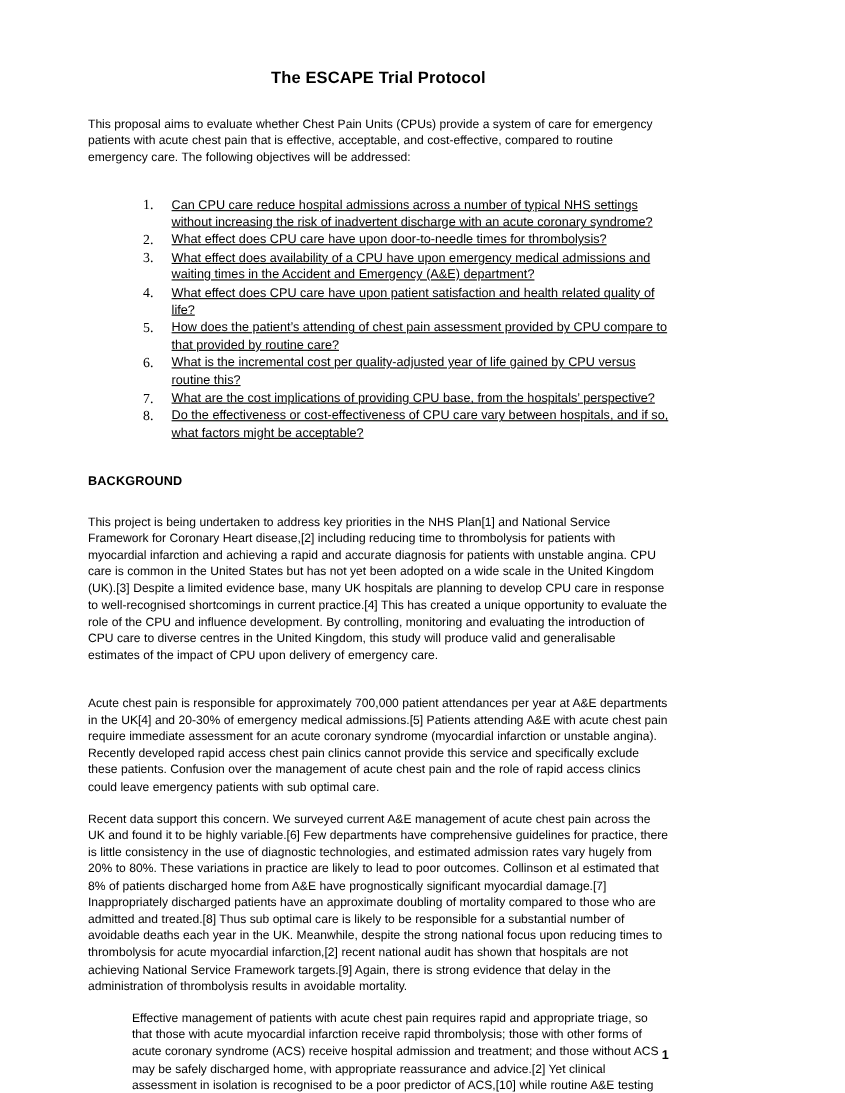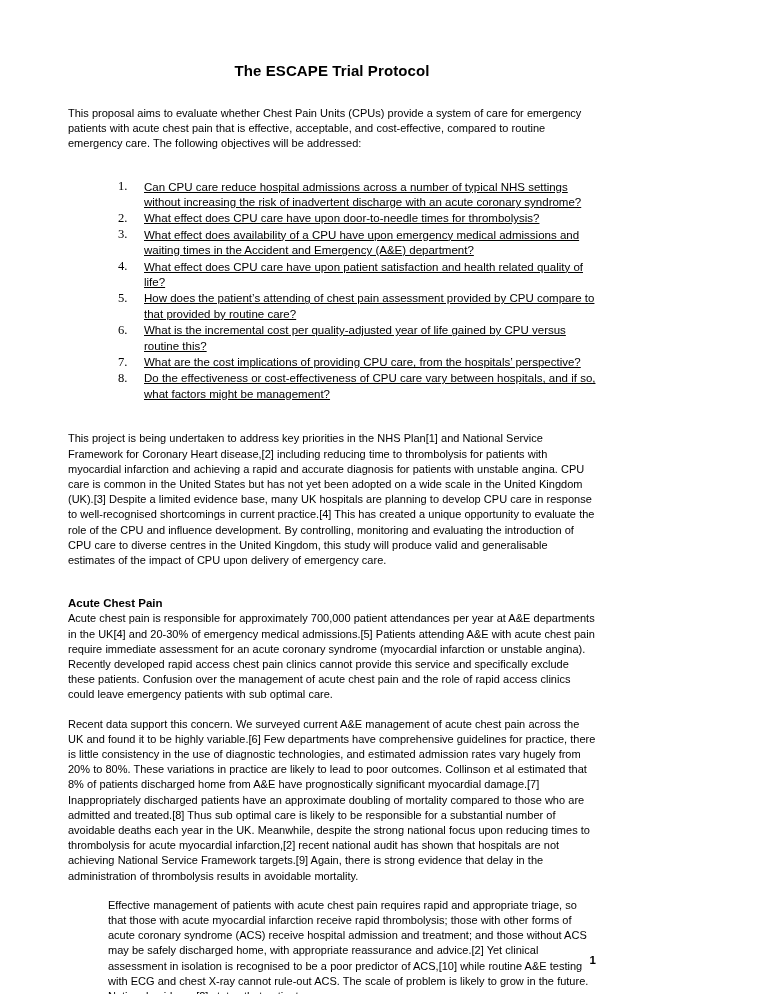--- a/index.html
+++ b/index.html
@@ -10,21 +10,21 @@
   body {
     width: 768px;
     height: 994px;
     position: relative;
     font-family: "Liberation Sans", sans-serif;
     color: #000000;
     -webkit-font-smoothing: antialiased;
   }
   .page {
     position: absolute;
-    left: 0;
+    left: 12px;
     top: 0;
     width: 664px;
     height: 994px;
     background: #ffffff;
     box-sizing: border-box;
     padding: 62px 68px 0 68px;
   }
   .doc-title {
     font-size: 15px;
     font-weight: bold;
@@ -107,33 +107,33 @@
 
   <div class="gap"></div>
 
   <ol class="objectives">
     <li>Can CPU care reduce hospital admissions across a number of typical NHS settings without increasing the risk of inadvertent discharge with an acute coronary syndrome?</li>
     <li>What effect does CPU care have upon door-to-needle times for thrombolysis?</li>
     <li>What effect does availability of a CPU have upon emergency medical admissions and waiting times in the Accident and Emergency (A&amp;E) department?</li>
     <li>What effect does CPU care have upon patient satisfaction and health related quality of life?</li>
     <li>How does the patient’s attending of chest pain assessment provided by CPU compare to that provided by routine care?</li>
     <li>What is the incremental cost per quality-adjusted year of life gained by CPU versus routine this?</li>
-    <li>What are the cost implications of providing CPU care, from the hospitals’ perspective?</li>
-    <li>Do the effectiveness or cost-effectiveness of CPU care vary between hospitals, and if so, what factors might be management?</li>
+    <li>What are the cost implications of providing CPU base, from the hospitals’ perspective?</li>
+    <li>Do the effectiveness or cost-effectiveness of CPU care vary between hospitals, and if so, what factors might be acceptable?</li>
   </ol>
 
   <div class="gap"></div>
   <div class="gap"></div>
 
+  <h2 class="section-heading">BACKGROUND</h2>
 
   <p class="body-text">This project is being undertaken to address key priorities in the NHS Plan[1] and National Service Framework for Coronary Heart disease,[2] including reducing time to thrombolysis for patients with myocardial infarction and achieving a rapid and accurate diagnosis for patients with unstable angina. CPU care is common in the United States but has not yet been adopted on a wide scale in the United Kingdom (UK).[3] Despite a limited evidence base, many UK hospitals are planning to develop CPU care in response to well-recognised shortcomings in current practice.[4] This has created a unique opportunity to evaluate the role of the CPU and influence development. By controlling, monitoring and evaluating the introduction of CPU care to diverse centres in the United Kingdom, this study will produce valid and generalisable estimates of the impact of CPU upon delivery of emergency care.</p>
 
   <div class="gap"></div>
 
-  <h3 class="sub-heading">Acute Chest Pain</h3>
 
   <p class="body-text">Acute chest pain is responsible for approximately 700,000 patient attendances per year at A&amp;E departments in the UK[4] and 20-30% of emergency medical admissions.[5] Patients attending A&amp;E with acute chest pain require immediate assessment for an acute coronary syndrome (myocardial infarction or unstable angina). Recently developed rapid access chest pain clinics cannot provide this service and specifically exclude these patients. Confusion over the management of acute chest pain and the role of rapid access clinics could leave emergency patients with sub optimal care.</p>
 
   <p class="body-text">Recent data support this concern. We surveyed current A&amp;E management of acute chest pain across the UK and found it to be highly variable.[6] Few departments have comprehensive guidelines for practice, there is little consistency in the use of diagnostic technologies, and estimated admission rates vary hugely from 20% to 80%. These variations in practice are likely to lead to poor outcomes. Collinson et al estimated that 8% of patients discharged home from A&amp;E have prognostically significant myocardial damage.[7] Inappropriately discharged patients have an approximate doubling of mortality compared to those who are admitted and treated.[8] Thus sub optimal care is likely to be responsible for a substantial number of avoidable deaths each year in the UK. Meanwhile, despite the strong national focus upon reducing times to thrombolysis for acute myocardial infarction,[2] recent national audit has shown that hospitals are not achieving National Service Framework targets.[9] Again, there is strong evidence that delay in the administration of thrombolysis results in avoidable mortality.</p>
 
   <p class="body-text tight">Effective management of patients with acute chest pain requires rapid and appropriate triage, so that those with acute myocardial infarction receive rapid thrombolysis; those with other forms of acute coronary syndrome (ACS) receive hospital admission and treatment; and those without ACS may be safely discharged home, with appropriate reassurance and advice.[2] Yet clinical assessment in isolation is recognised to be a poor predictor of ACS,[10] while routine A&amp;E testing with ECG and chest X-ray cannot rule-out ACS. The scale of problem is likely to grow in the future. National guidance[2] states that patients</p>
 
   <div class="page-number">1</div>
 
 </div>

